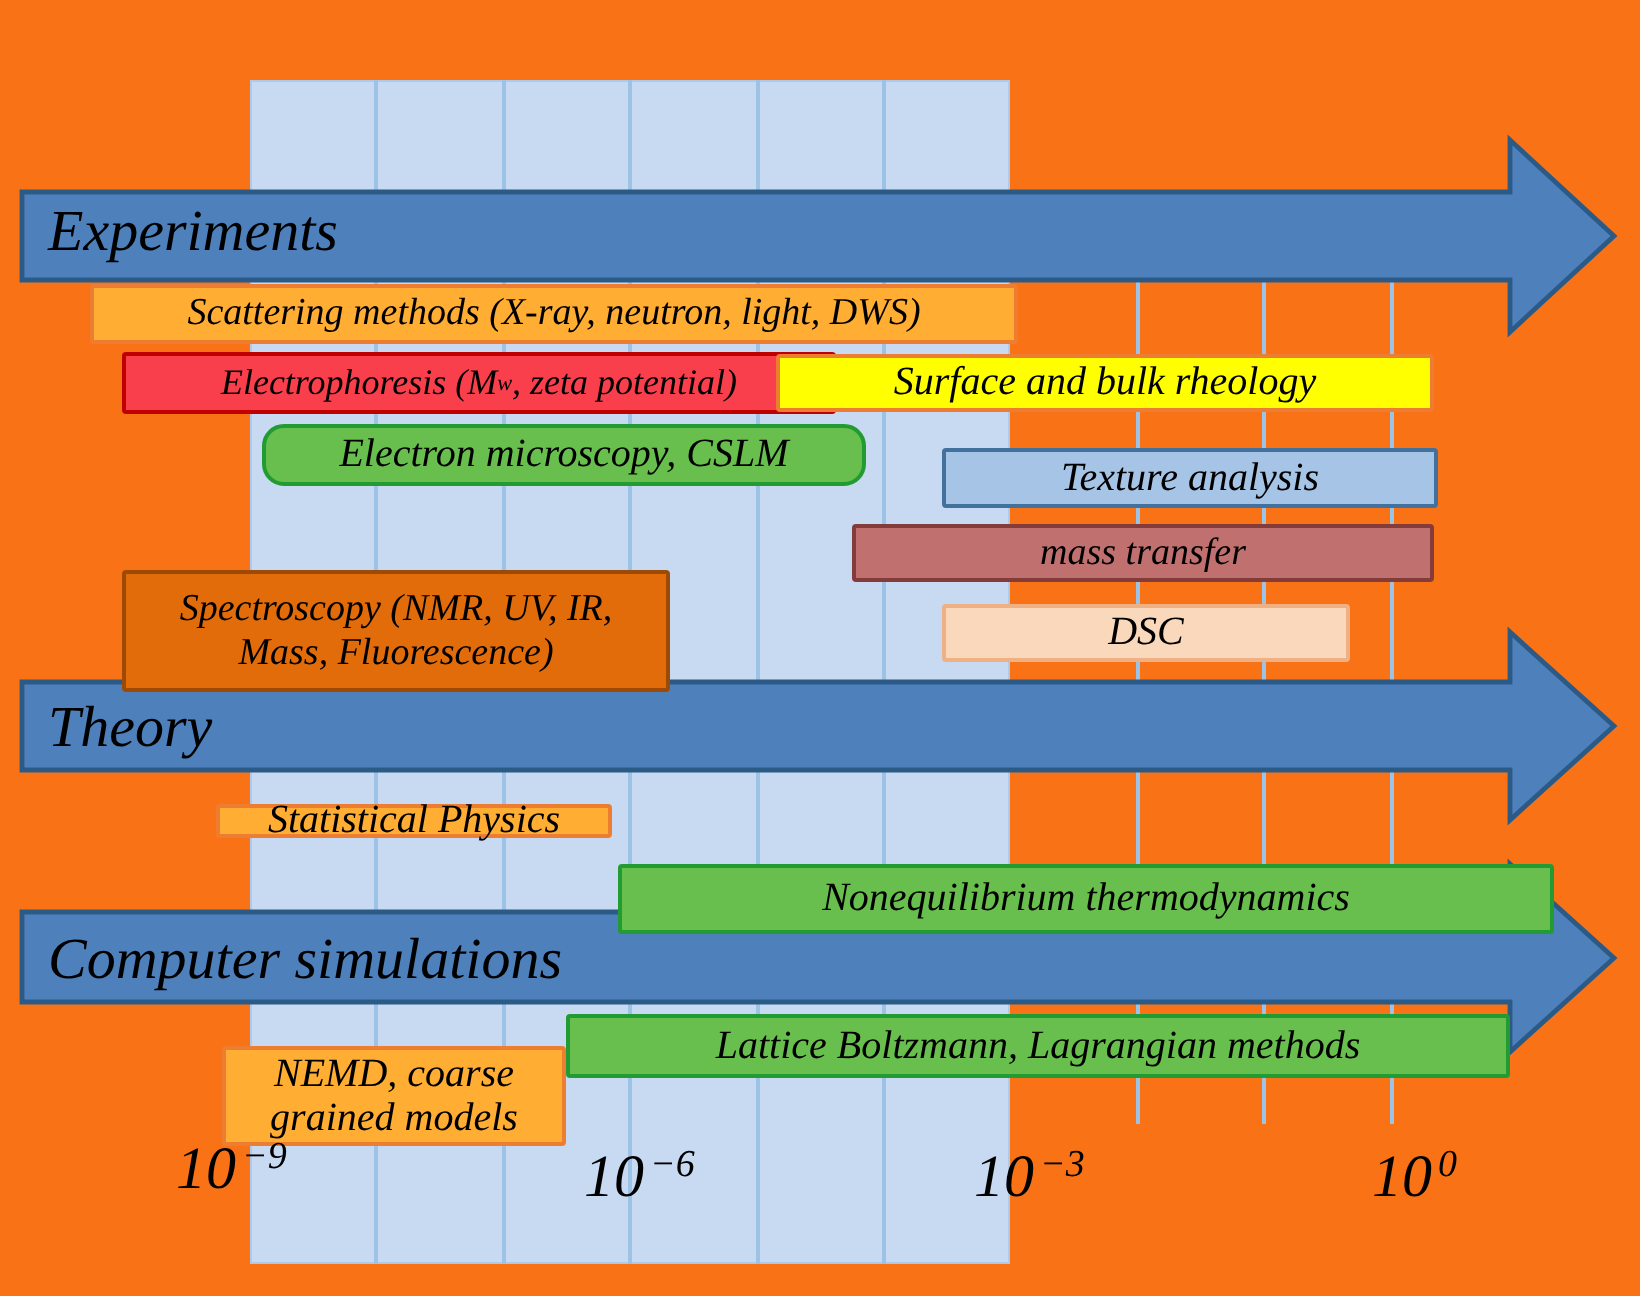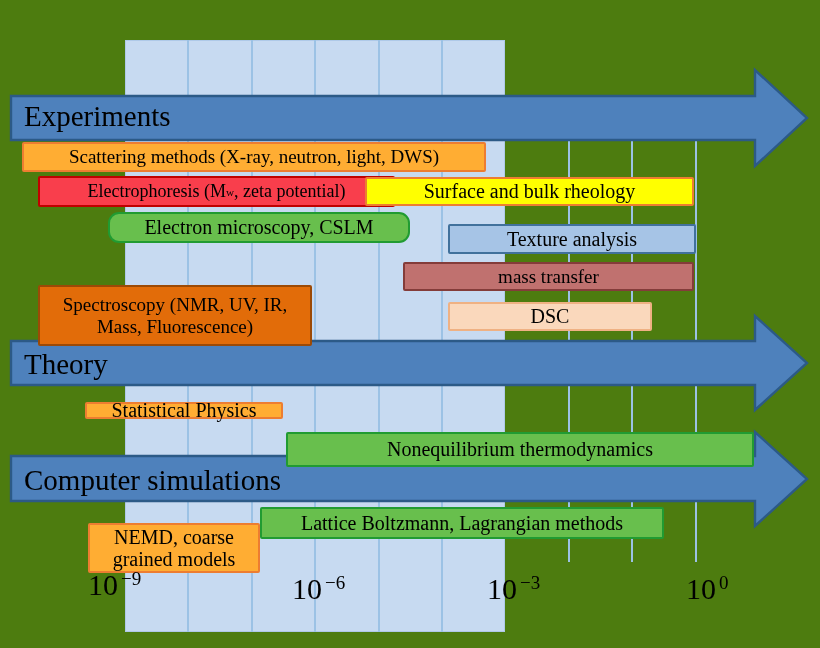--- a/index.html
+++ b/index.html
@@ -1,19 +1,19 @@
 <!DOCTYPE html>
 <html><head>
 <meta charset="utf-8">
 <style>
   html,body { margin:0; padding:0; }
   body { background:#ffffff; font-family:"Liberation Serif","DejaVu Serif",serif; }
   #figure {
-    position:relative; width:820px; height:648px; background:#4d7c0f;
-    overflow:hidden; color:#000;
+    position:relative; width:820px; height:648px; background:#f97316;
+    overflow:hidden; color:#000;font-style:italic;
   }
   
   .panel {
     position:absolute; left:125px; top:40px; width:380px; height:592px;
     background:#C7DAF1; border:1px solid #AFC9E8; box-sizing:border-box;
   }
   .gridline { position:absolute; width:2px; background:#9CC2E5; }
   .gl-panel { top:40px; height:592px; }
   .gl-right { top:140px; height:422px; }
 
@@ -21,21 +21,21 @@
   .arrow { position:absolute; left:10px; width:800px; overflow:visible; }
   .arrow svg { display:block; overflow:visible; }
   .arrow-label {
     position:absolute; font-size:29px; color:#000; white-space:nowrap;
   }
 
   
   .box {
     position:absolute; box-sizing:border-box; border:2px solid; border-radius:2px;
     display:flex; flex-direction:column; align-items:center; justify-content:center;
-    text-align:center; font-size:20px; line-height:1.12; color:#000; white-space:nowrap;
+    text-align:center; font-size:20px; line-height:1.12; color:#000; white-space:nowrap;margin-left:23px;
   }
   .box sub { font-size:0.62em; line-height:0; }
   .c-orange   { background:#FFAD33; border-color:#ED7D31; }
   .c-red      { background:#F93E4C; border-color:#C00000; }
   .c-yellow   { background:#FFFF00; border-color:#ED7D31; }
   .c-green    { background:#68BF4D; border-color:#219B32; }
   .c-ltblue   { background:#A6C4E6; border-color:#41719C; }
   .c-cyan     { background:#00B0F0; border-color:#0070C0; }
   .c-maroon   { background:#C0716F; border-color:#843C3A; }
   .c-dkorange { background:#E26C09; border-color:#9C4A06; }
@@ -123,21 +123,21 @@
   </div>
 
   <div class="box c-orange" style="left:85px; top:402px; width:198px; height:17px;">
     <span>Statistical Physics</span>
   </div>
 
   <div class="box c-green" style="left:286px; top:432px; width:468px; height:35px;">
     <span>Nonequilibrium thermodynamics</span>
   </div>
 
-  <div class="box c-green" style="left:260px; top:507px; width:404px; height:32px;">
+  <div class="box c-green" style="left:260px; top:507px; width:472px; height:32px;">
     <span>Lattice Boltzmann, Lagrangian methods</span>
   </div>
 
   <div class="box c-orange" style="left:88px; top:523px; width:172px; height:50px;">
     <span>NEMD, coarse</span>
     <span>grained models</span>
   </div>
 
   <div class="tick" style="left:88px; top:568px;">
     <span>10</span><sup>−9</sup>

